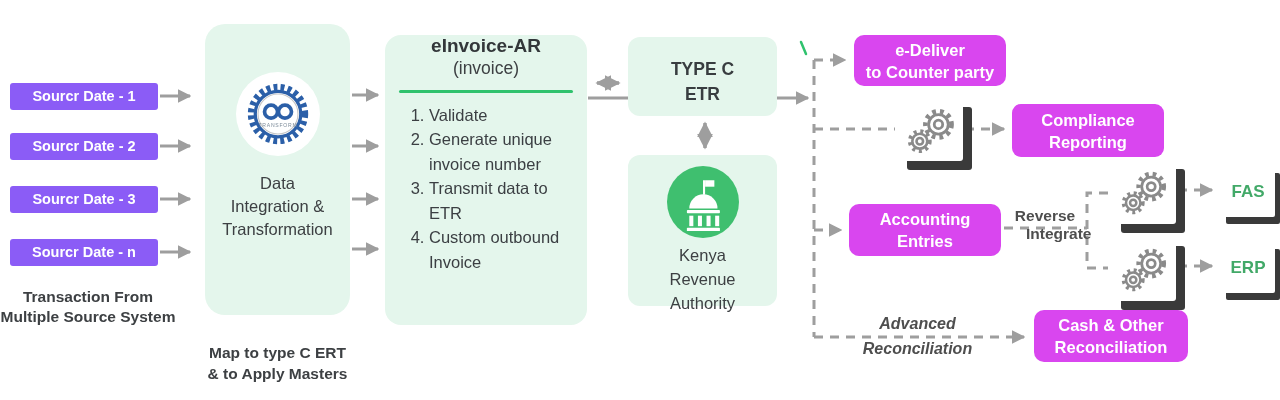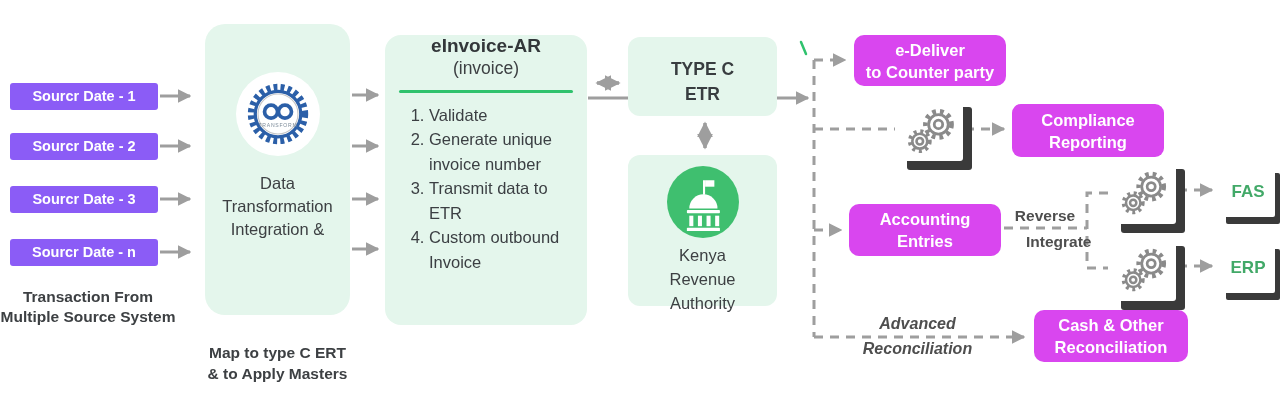--- a/index.html
+++ b/index.html
@@ -131,22 +131,22 @@
         <circle cx="42" cy="42" r="29" stroke="#2B5FA8" stroke-width="7" fill="none" stroke-dasharray="4.2 3.5"></circle>
         <circle cx="42" cy="42" r="24.5" stroke="#2B5FA8" stroke-width="3.5" fill="#ffffff"></circle>
         <circle cx="42" cy="42" r="21.5" stroke="#C6C6C6" stroke-width="1.2" fill="none"></circle>
         <circle cx="34.5" cy="39.5" r="7" stroke="#2B5FA8" stroke-width="4" fill="none"></circle>
         <circle cx="49.5" cy="39.5" r="7" stroke="#2B5FA8" stroke-width="4" fill="none"></circle>
         <text x="42" y="56" text-anchor="middle" font-size="5.5" letter-spacing="0.8" fill="#7C8B99" font-family="Liberation Sans, sans-serif">TRANSFORM</text>
       </svg>
     </div>
     <div class="engine-label" style="top:148px;">
       <div>Data</div>
+      <div>Integration &amp;</div>
       <div>Transformation</div>
-      <div>Integration &amp;</div>
     </div>
   </div>
   <div class="dark-caption node" style="left:205px; top:342px; width:145px; line-height:21px;">
     <div>Map to type C ERT</div>
     <div>&amp; to Apply Masters</div>
   </div>
 
   <div class="mint node" style="left:385px; top:35px; width:202px; height:290px;">
     <div class="ei-title">eInvoice-AR</div>
     <div class="ei-sub">(invoice)</div>
@@ -211,21 +211,21 @@
     <div>Reporting</div>
   </div>
 
   <div class="gbtn node" style="left:849px; top:204px; width:152px; height:52px;">
     <div>Accounting</div>
     <div>Entries</div>
   </div>
 
   <div class="gray-label node" style="left:1002px; top:207px; width:86px; font-size:15.5px;">
     <div>Reverse</div>
-    <div style="margin-top:8px;padding-left:24px;">Integrate</div>
+    <div style="padding-left:24px;">Integrate</div>
   </div>
 
   <div class="gear-card node" style="left:1112px; top:160px; width:64px; height:64px;">
     <svg width="54" height="54" viewBox="0 0 60 60" stroke="#8A8A8A" fill="none">
       <circle cx="38" cy="24" r="14" stroke-width="5" stroke-dasharray="4 4.4"></circle>
       <circle cx="38" cy="24" r="10.5" stroke-width="3"></circle>
       <circle cx="38" cy="24" r="4.5" stroke-width="3"></circle>
       <circle cx="18" cy="42" r="10.5" stroke-width="4.5" stroke-dasharray="3.2 3.9"></circle>
       <circle cx="18" cy="42" r="8" stroke-width="2.8"></circle>
       <circle cx="18" cy="42" r="3.5" stroke-width="2.8"></circle>

